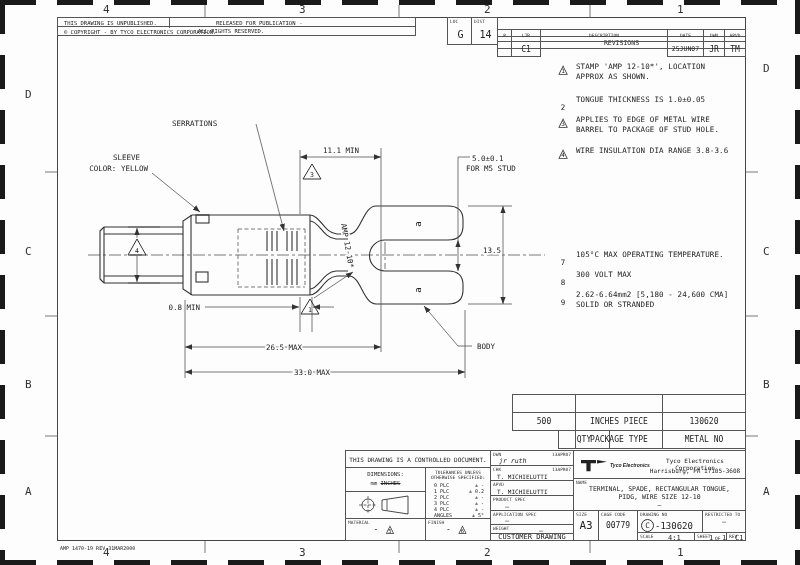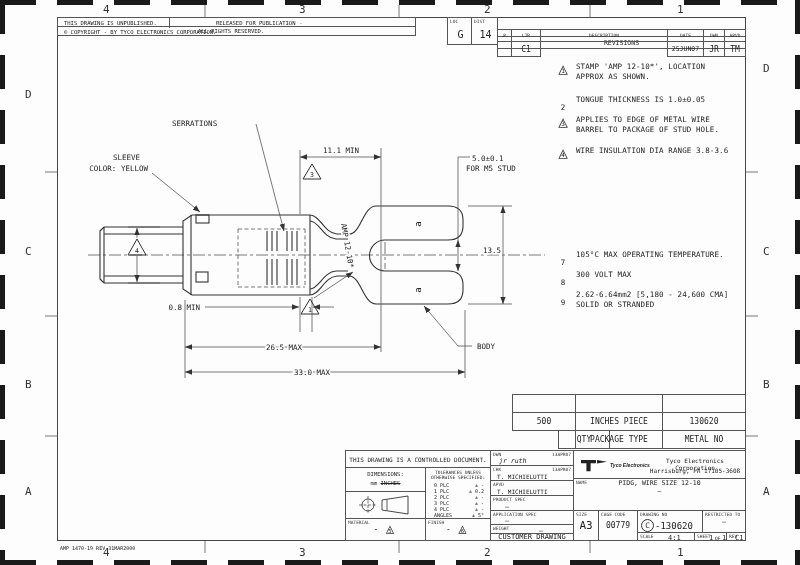--- a/index.html
+++ b/index.html
@@ -409,20 +409,21 @@
           <path d="M18,3 l10,1.8 -10,1.8 z" fill="#222"></path>
         </svg>
         <span class="t5" style="font-weight:bold;font-style:italic;margin-left:1px;font-family:'Liberation Sans',sans-serif;">Tyco Electronics</span>
       </span>
       <div class="t6" style="position:absolute;left:72px;top:6px;width:98px;text-align:center;">Tyco Electronics Corporation</div>
       <div class="t6" style="position:absolute;left:72px;top:16px;width:98px;text-align:center;">Harrisburg, PA 17105-3608</div>
     </div>
 
     <div class="abs box" style="left:228px;top:28px;width:173px;height:33px;">
       <span class="lab">NAME</span>
+      <div class="t65" style="text-align:center;padding-top:6px;">TERMINAL, SPADE, RECTANGULAR  TONGUE,</div>
       <div class="t65" style="text-align:center;">PIDG, WIRE SIZE 12-10</div>
       <div class="t65" style="text-align:center;">—</div>
     </div>
 
     <div class="abs box" style="left:228px;top:60px;width:26px;height:31px;">
       <span class="lab">SIZE</span>
       <div class="ctr" style="height:100%;font-size:11px;">A3</div>
     </div>
     <div class="abs box" style="left:253px;top:60px;width:40px;height:31px;">
       <span class="lab">CAGE CODE</span>

